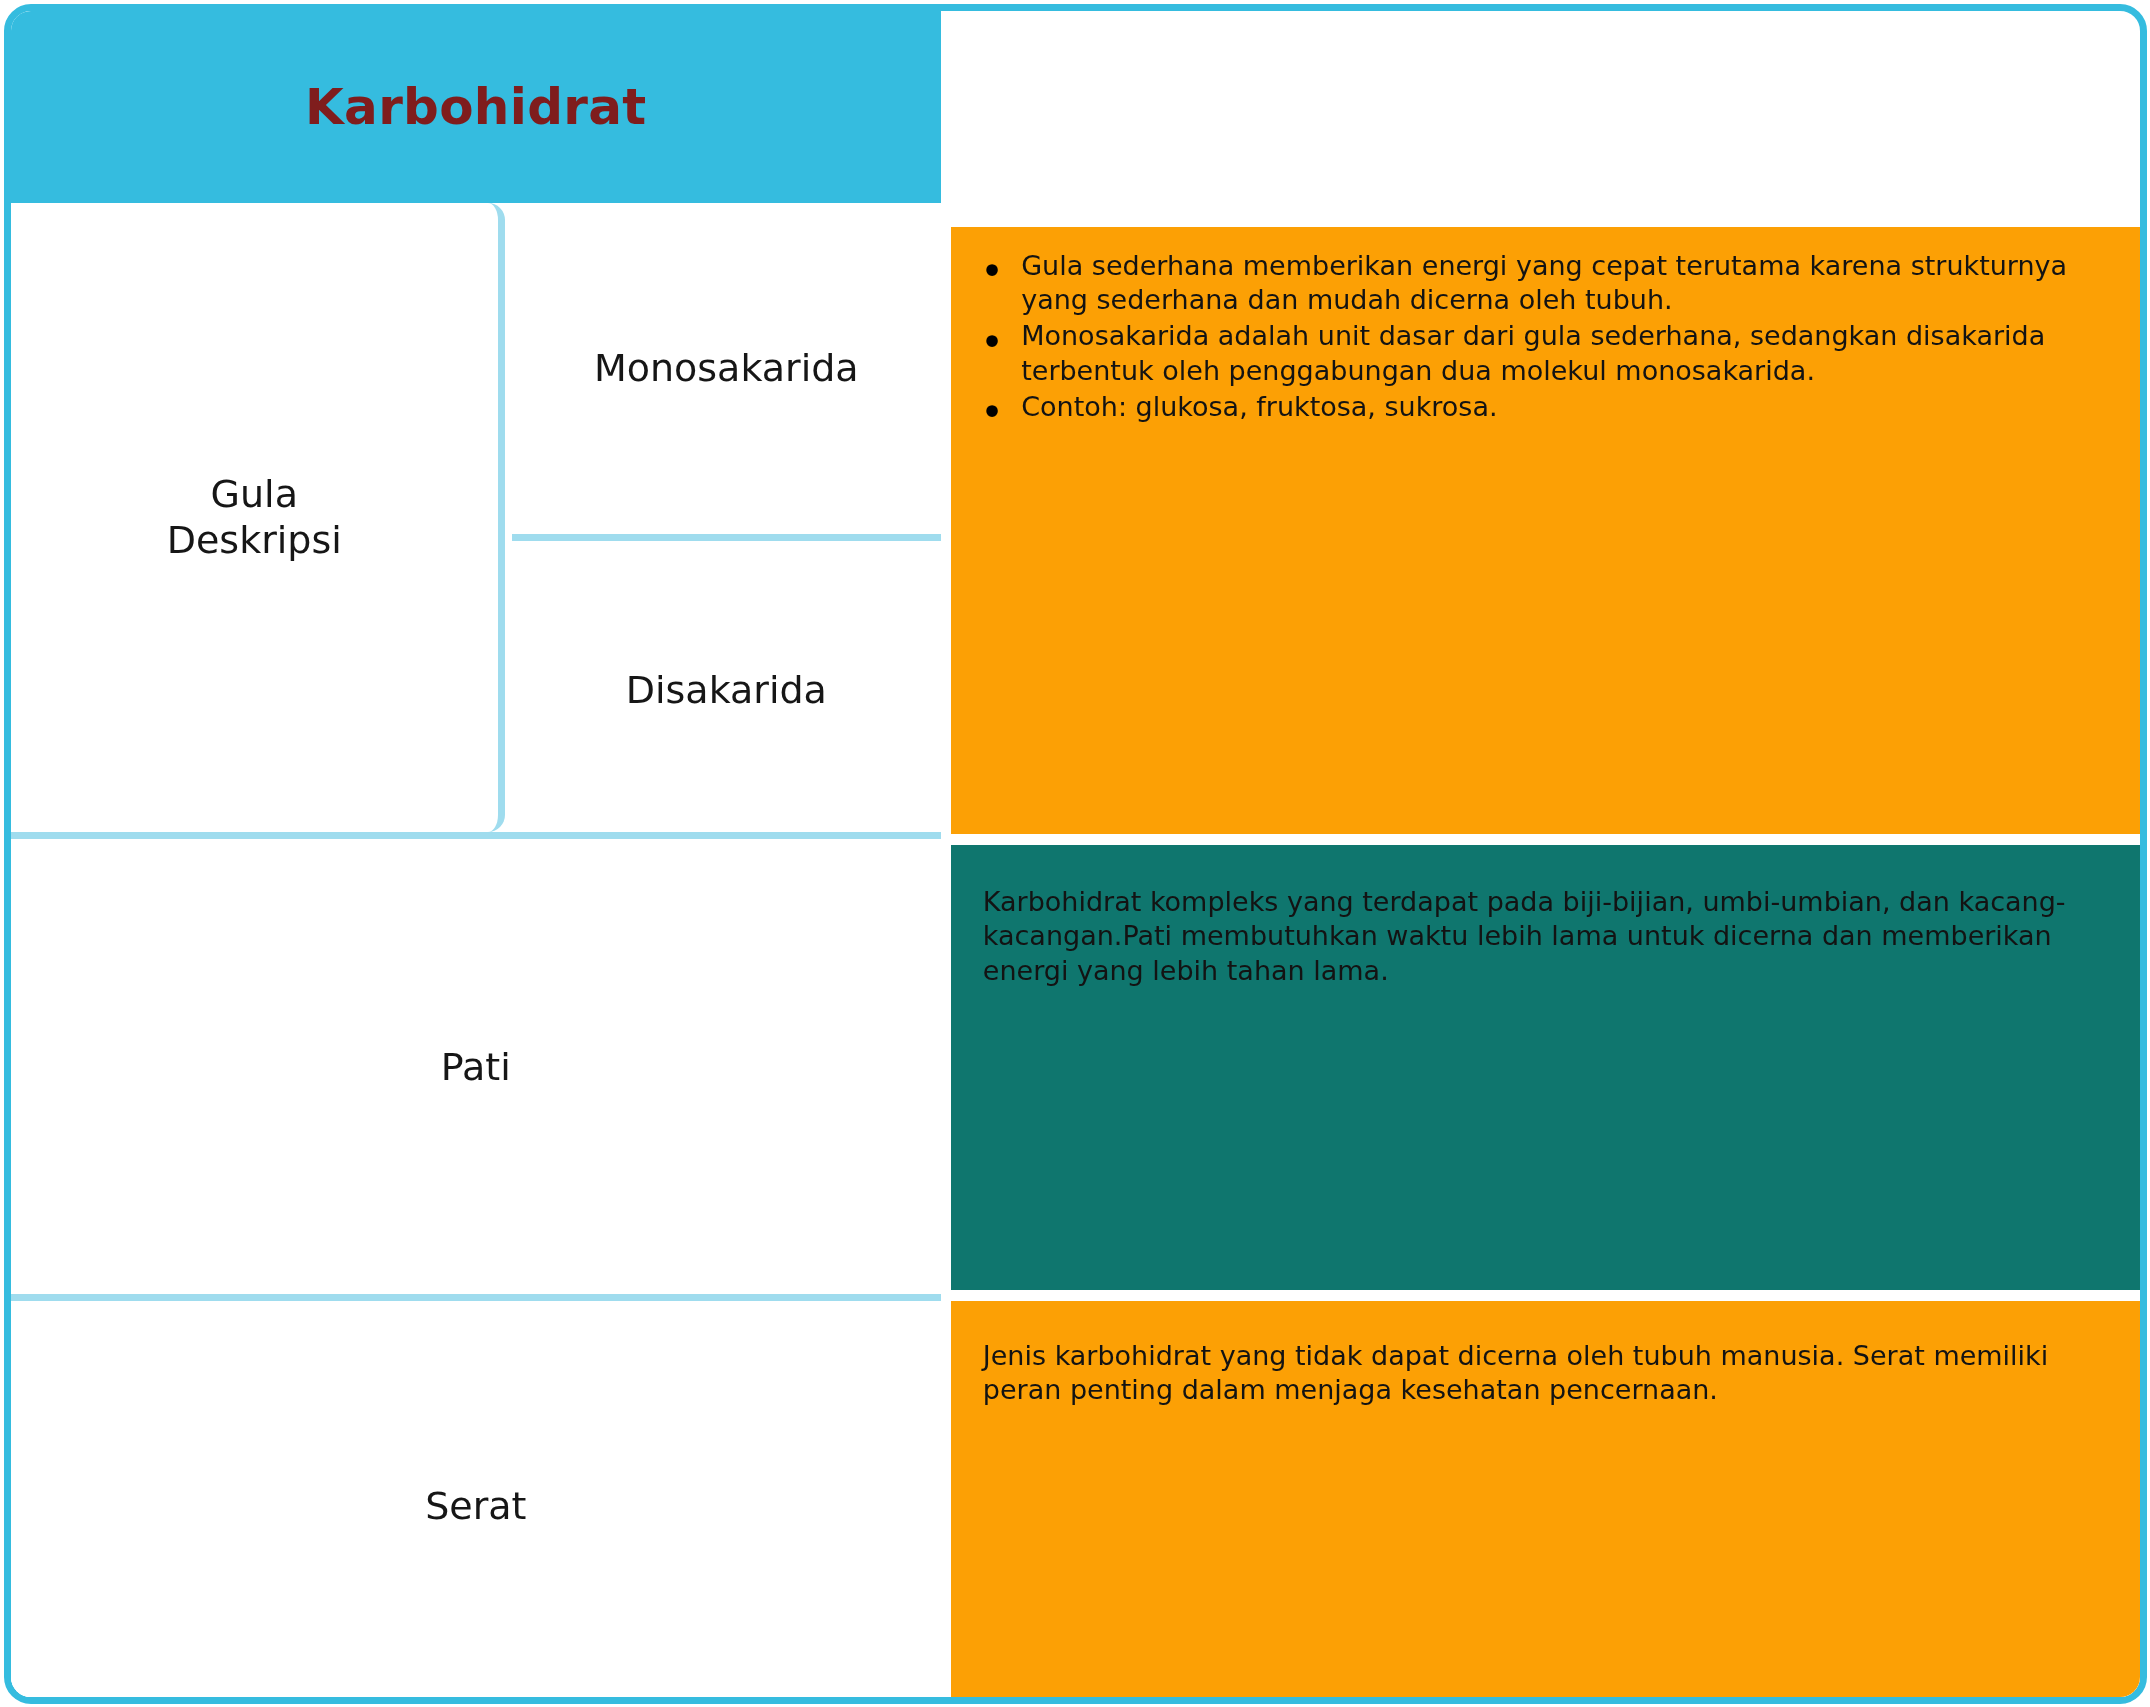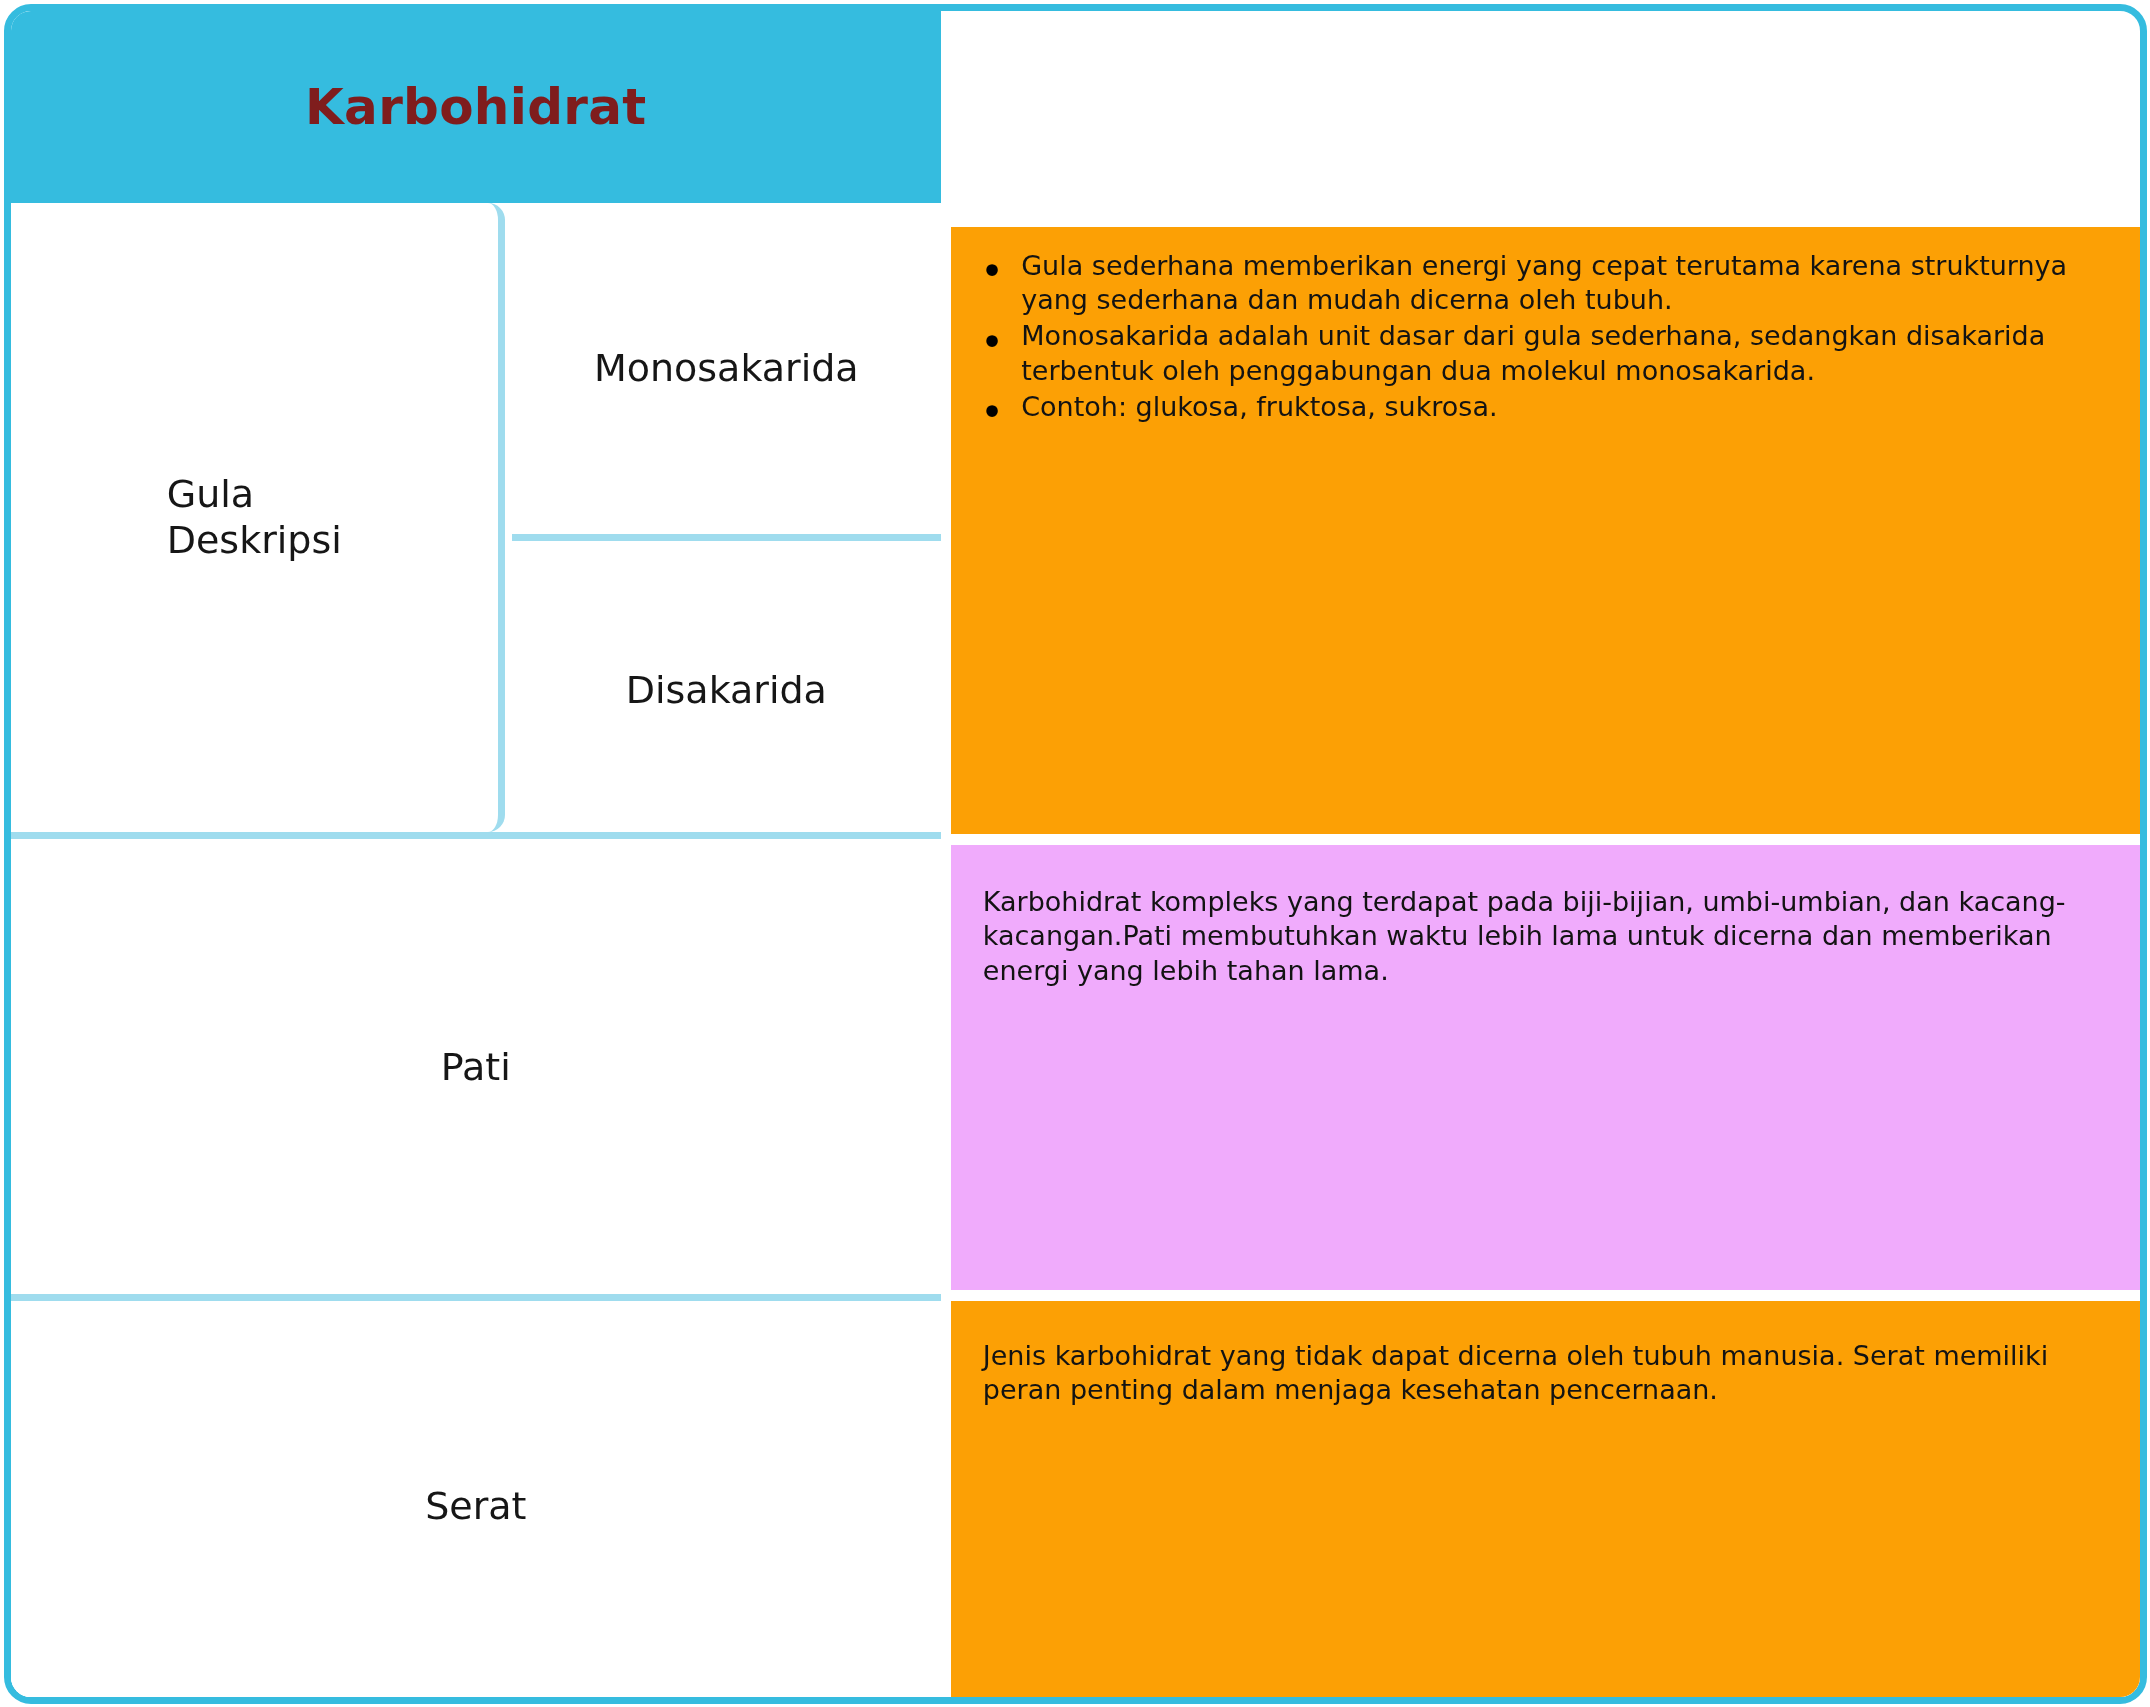--- a/index.html
+++ b/index.html
@@ -62,20 +62,21 @@
   }
 
   
   .left-block {
     position: absolute;
     box-sizing: border-box;
     background: #ffffff;
     display: flex;
     align-items: center;
     justify-content: center;
+    text-align: center;
     color: #161616;
     font-size: 38px;
     line-height: 1.22;
   }
 
   
   #cell-gula-sederhana {
     left: 0; top: 0;
     width: 494px;
     height: 629px;
@@ -130,21 +131,21 @@
   }
   #desc-gula {
     top: 24px;
     height: 607px;
     background: #FCA005;
     padding: 22px 26px 0 15.4px;
   }
   #desc-pati {
     top: 642px;
     height: 445px;
-    background: #f0abfc;
+    background: #0f766e;
     padding: 40px 33px 0 32px;
   }
   #desc-serat {
     top: 1098px;
     height: 410px;
     background: #FCA005;
     padding: 38px 33px 0 32px;
   }
 
   

